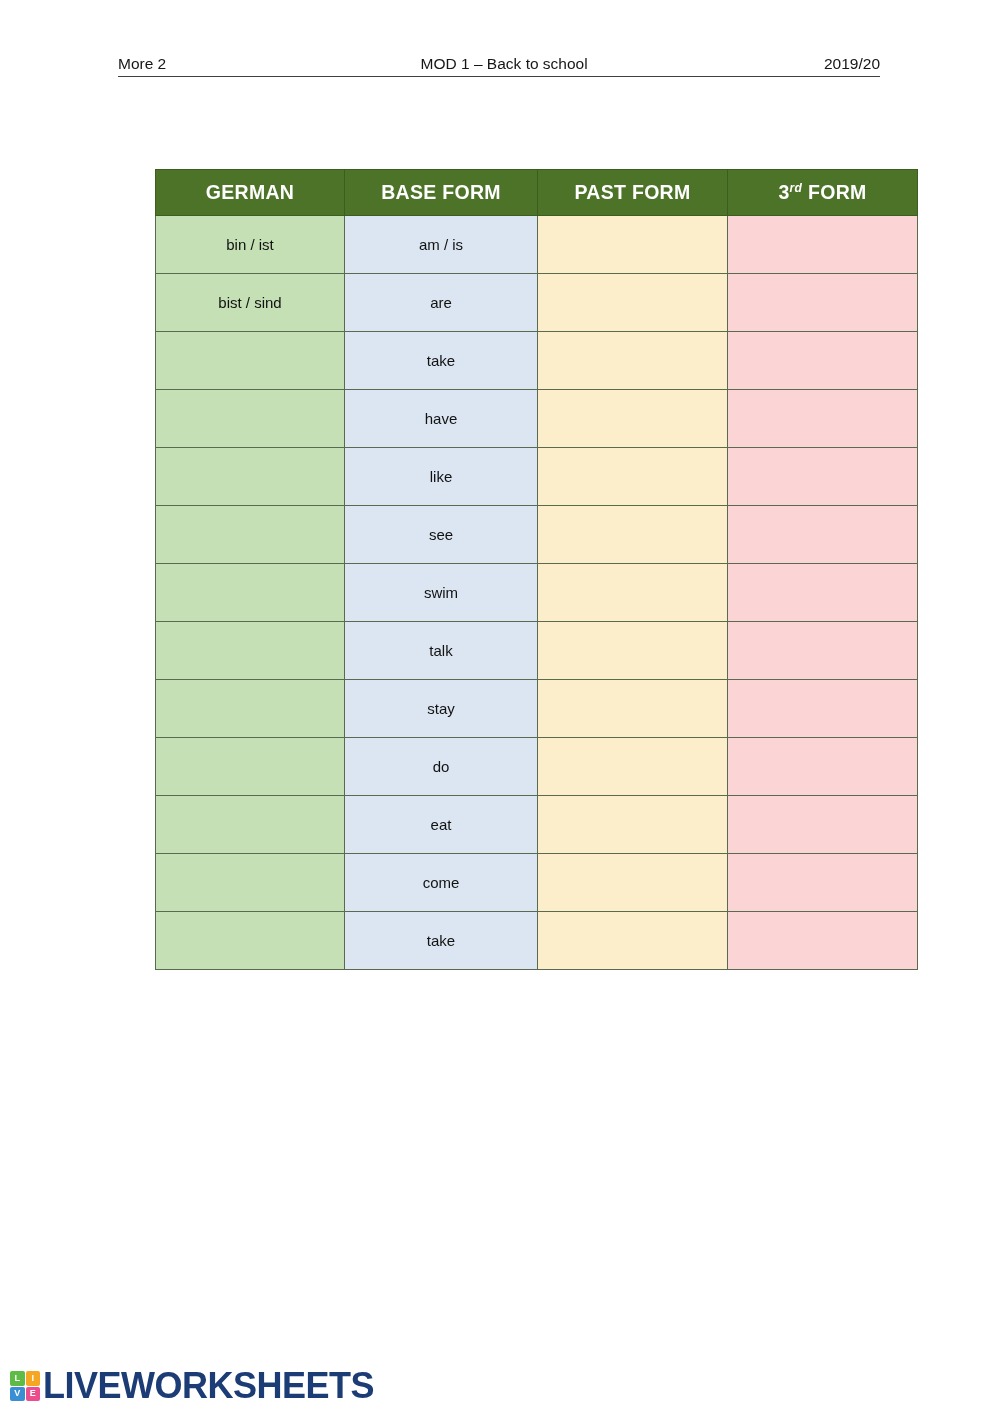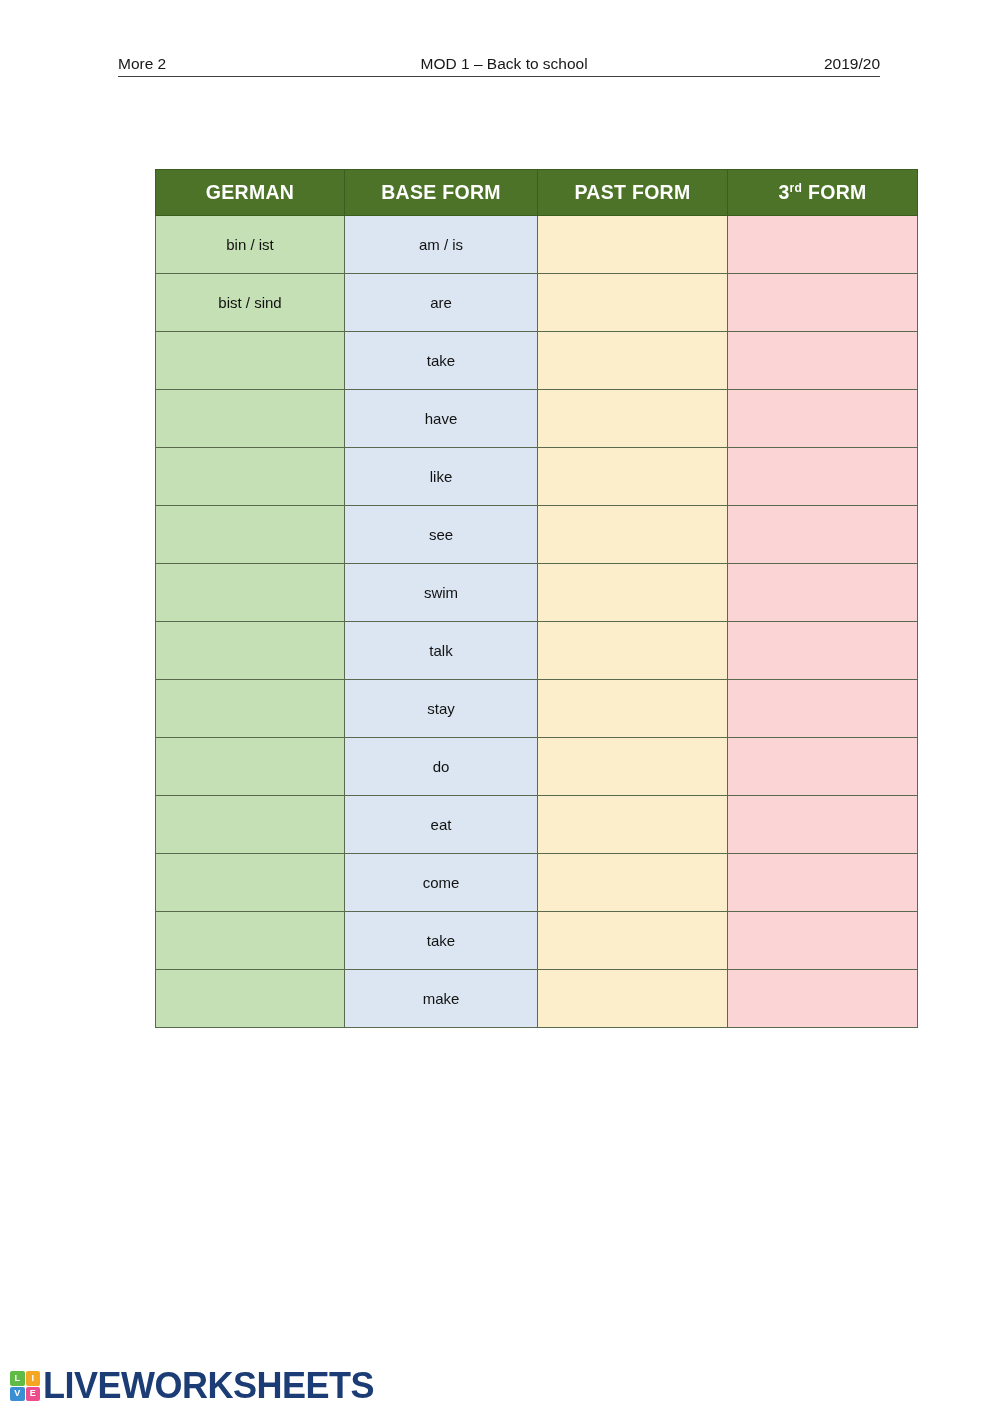--- a/index.html
+++ b/index.html
@@ -67,20 +67,21 @@
     font-weight: bold;
     font-size: 19.5px;
     letter-spacing: 0.3px;
     height: 45px;
     border-color: #3d5c20;
   }
   table.verb-table thead th sup {
     font-size: 0.62em;
     vertical-align: super;
     line-height: 0;
+    font-style: italic;
   }
 
   table.verb-table tbody tr { height: 58px; }
   table.verb-table tbody td {
     font-size: 15px;
     color: #121212;
     border-color: #5a6a4e;
   }
   td.cell-german { background: #c5e0b4; border-color: #7d9b6a; }
   td.cell-base   { background: #dce6f2; border-color: #6e7f99; }
@@ -223,26 +224,20 @@
           <td class="cell-base">come</td>
           <td class="cell-past"></td>
           <td class="cell-third"></td>
         </tr>
         <tr>
           <td class="cell-german"></td>
           <td class="cell-base">take</td>
           <td class="cell-past"></td>
           <td class="cell-third"></td>
         </tr>
-        <tr>
-          <td class="cell-german"></td>
-          <td class="cell-base">make</td>
-          <td class="cell-past"></td>
-          <td class="cell-third"></td>
-        </tr>
       </tbody>
   </table>
 </div>
 
 <div class="lw-footer">
   <div class="lw-mark">
     <span class="t-l">L</span>
     <span class="t-i">I</span>
     <span class="t-v">V</span>
     <span class="t-e">E</span>

